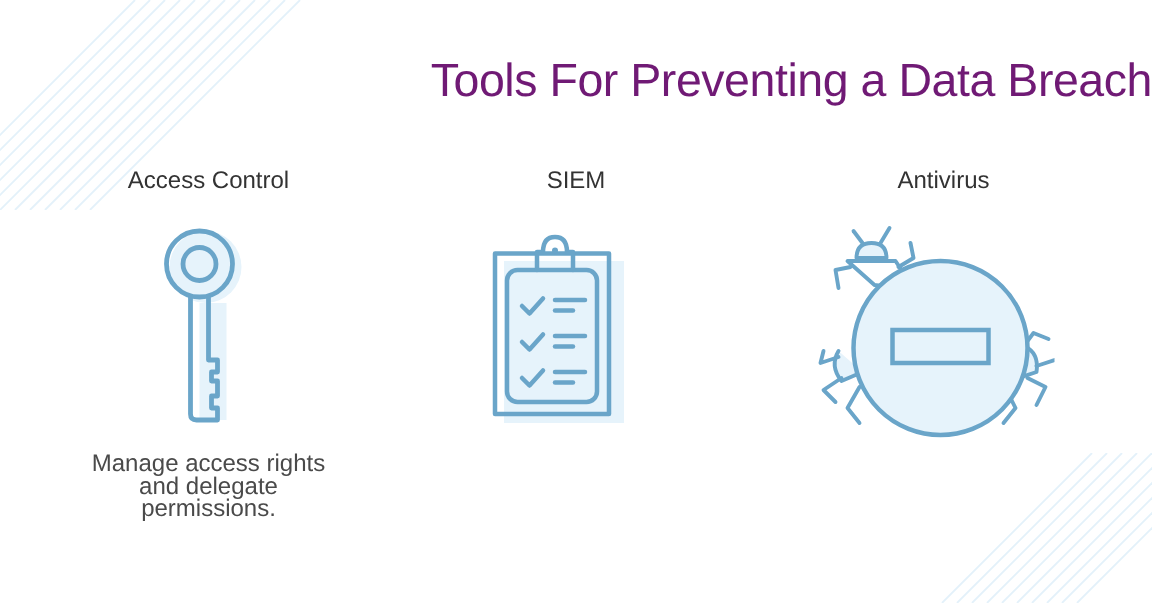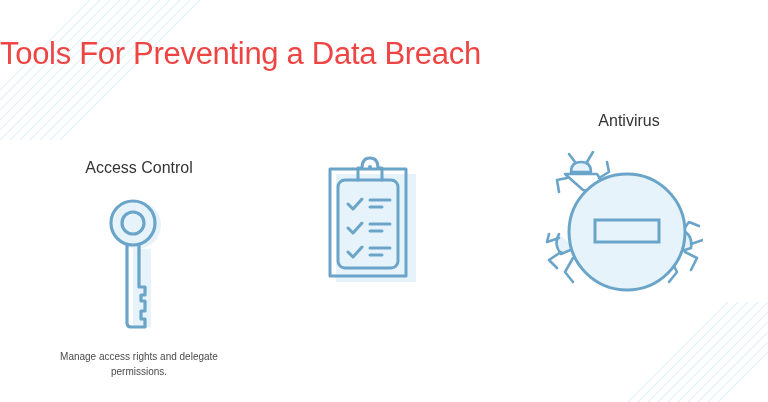--- a/index.html
+++ b/index.html
@@ -8,32 +8,32 @@
     background: #ffffff;
     font-family: "Liberation Sans", sans-serif;
   }
   .stripes {
     position: absolute; pointer-events: none;
   }
   .stripes-tl { left: 0; top: 0; width: 220px; height: 140px; }
   .stripes-br { right: 0; bottom: 0; width: 170px; height: 100px; }
   .title {
     position: absolute; left: 0; width: 768px; top: 36px;
-    text-align: left; font-size: 31px; color: #ef4444; letter-spacing: -0.3px;
+    text-align: right; font-size: 31px; color: #701a75; letter-spacing: -0.3px;
   }
   .col {
     position: absolute; top: 0; width: 220px;
   }
   .col-heading {
     position: absolute; top: 112px; left: 0; width: 100%;
     text-align: center; font-size: 16px; color: #333;
   }
   .col-desc {
     position: absolute; top: 302px; left: 30px; width: 160px;
-    text-align: center; font-size: 10px; line-height: 15px; color: #4a4a4a;
+    text-align: center; font-size: 16px; line-height: 15px; color: #4a4a4a;
   }
   .col-icon { position: absolute; }
   #col1 { left: 29px; }
   #col2 { left: 274px; }
   #col3 { left: 519px; text-decoration: underline; }
 </style>
 </head>
 <body>
 
 <svg class="stripes stripes-tl" viewBox="0 0 220 140">
@@ -62,37 +62,38 @@
     <line x1="180" y1="0" x2="80" y2="100"></line>
     <line x1="190" y1="0" x2="90" y2="100"></line>
     <line x1="200" y1="0" x2="100" y2="100"></line>
     <line x1="210" y1="0" x2="110" y2="100"></line>
     <line x1="220" y1="0" x2="120" y2="100"></line>
   </g>
 </svg>
 
 <div class="title">Tools For Preventing a Data Breach</div>
 
-<div class="col" id="col1" style="height:298px;margin-top:47px;">
+<div class="col" id="col1" style="height:298px;">
   <div class="col-heading">Access Control</div>
   <svg class="col-icon" style="left:78px; top:150px;" width="66" height="134" viewBox="0 0 66 134">
     <g fill="#e6f3fb" stroke="none">
       <circle cx="30" cy="28" r="24"></circle>
       <rect x="26" y="52" width="18" height="78"></rect>
     </g>
     <g fill="none" stroke="#6aa5c9" stroke-width="3.2" stroke-linejoin="round">
       <circle cx="26" cy="26" r="22"></circle>
       <circle cx="26" cy="26" r="11"></circle>
       <path d="M20 48 V126 Q20 130 24 130 H38 V122 H34 V114 H38 V104 H34 V98 H38 V90 H32 V48"></path>
     </g>
   </svg>
   <div class="col-desc">Manage access rights and delegate permissions.</div>
 </div>
 
 <div class="col" id="col2" style="height:402px;">
+  <div class="col-heading">SIEM</div>
   <svg class="col-icon" style="left:52px; top:152px;" width="96" height="132" viewBox="0 0 96 132">
     <rect x="10" y="22" width="80" height="108" fill="#e6f3fb"></rect>
     <g fill="none" stroke="#6aa5c9" stroke-width="3" stroke-linejoin="round" stroke-linecap="round">
       <rect x="4" y="17" width="76" height="107"></rect>
       <rect x="12" y="28" width="60" height="88" rx="7"></rect>
       <path d="M32 28 V16 H36 Q36 6 44 6 Q52 6 52 16 H56 V28"></path>
       <path d="M22 52 L27 57 L36 47"></path>
       <path d="M22 76 L27 81 L36 71"></path>
       <path d="M22 100 L27 105 L36 95"></path>
       <line x1="44" y1="48" x2="64" y2="48"></line>

